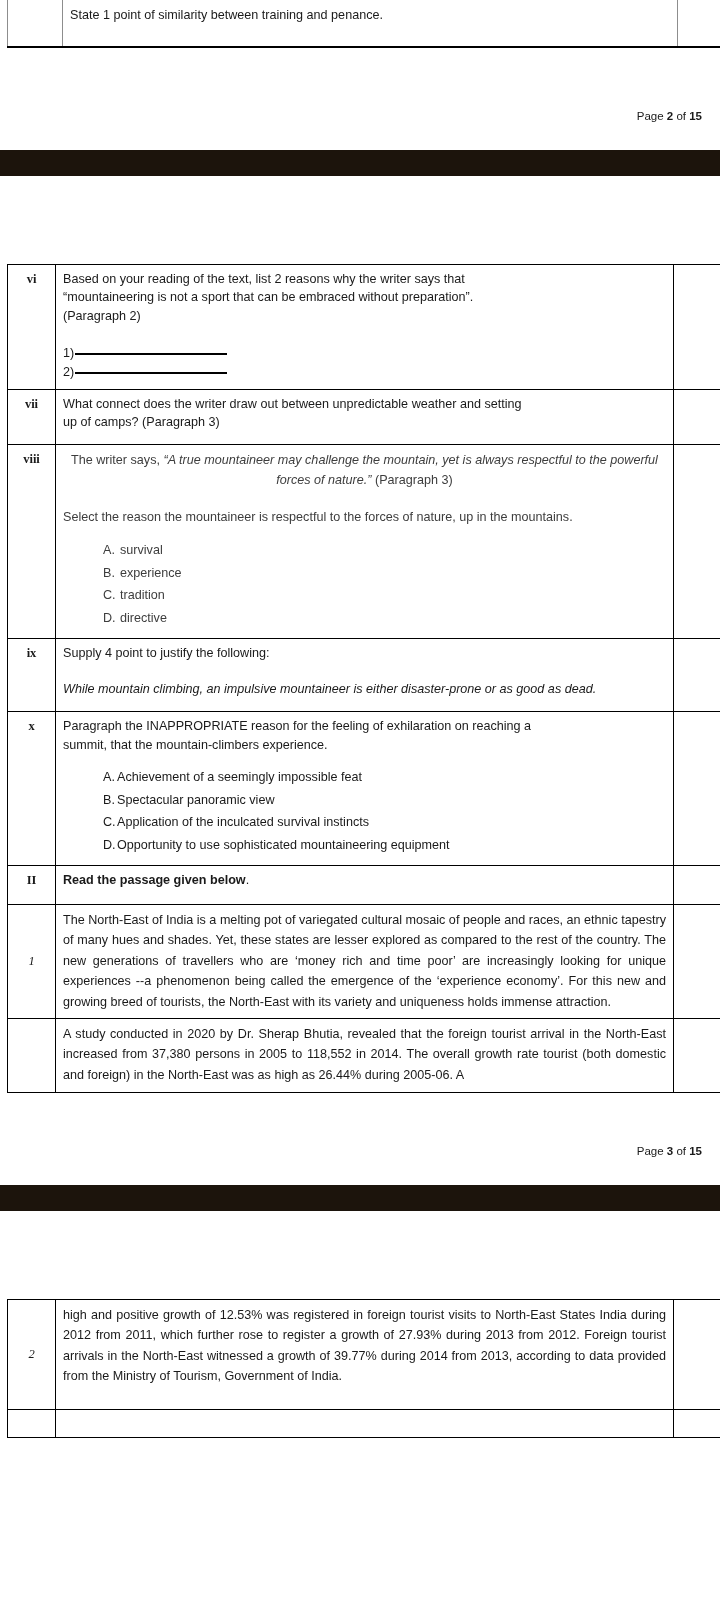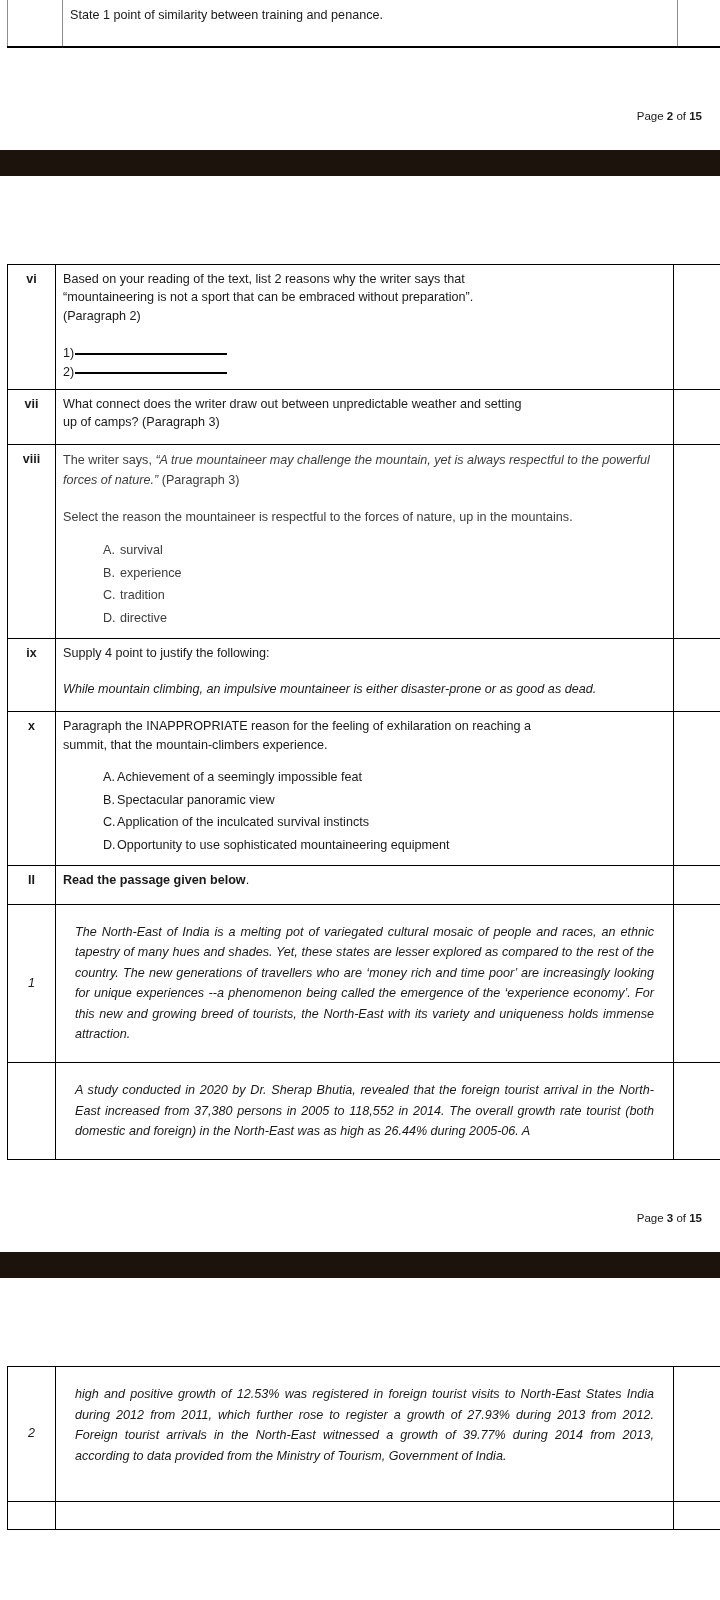--- a/index.html
+++ b/index.html
@@ -29,21 +29,21 @@
     width: 760px;
     margin: 0 0 0 7px;
     font-size: 12.6px;
   }
   .doc-table td {
     border: 1px solid #000000;
     padding: 5px 7px 6px 7px;
     vertical-align: top;
     line-height: 1.48;
   }
-  .col-num    { width: 33px;  text-align: center; }
+  .col-num    { width: 33px;  text-align: center; font-family: Liberation Serif, serif; }
   .col-body   { width: 603px; }
   .col-marks  { width: 110px; text-align: center; }
 
   .rn { font-weight: bold; font-size: 12.5px; }
   .rn-italic { font-style: italic; font-weight: normal; font-size: 12.5px; }
   .marks { font-weight: bold; font-size: 12.5px; }
 
   
   .top-table {
     border-collapse: collapse;
@@ -110,21 +110,21 @@
   }
   .page-footer .pf-strong { font-weight: bold; }
   .dark-bar {
     background: #1c140c;
     height: 26px;
     width: 100%;
   }
 
   .justified { text-align: justify; }
   .passage-cell { padding: 7px 8px 7px 8px; }
-  .passage-cell p { margin: 12px; line-height: 1.62; font-style: italic; }
+  .passage-cell p { margin: 0; line-height: 1.62; }
 </style>
 </head>
 <body>
 
 <div class="page-scroll">
 
   <table class="top-table">
     <tbody>
         <tr>
       <td class="col-num">
@@ -182,21 +182,21 @@
       <td class="col-marks">
         
       </td>
     </tr>
 
     <tr>
       <td class="col-num">
         <span class="rn">viii</span>
       </td>
       <td class="col-body grey-text">
-        <div style="line-height:1.62;"><span>The writer says, </span><span class="italic">“A true mountaineer may challenge the mountain, yet is always respectful to the powerful forces of nature.”</span><span> (Paragraph 3)</span></div>
+        <div style="line-height:1.62;text-align:center;"><span>The writer says, </span><span class="italic">“A true mountaineer may challenge the mountain, yet is always respectful to the powerful forces of nature.”</span><span> (Paragraph 3)</span></div>
         <div style="height:16px"></div>
         <div style="line-height:1.62;">Select the reason the mountaineer is respectful to the forces of nature, up in the mountains.</div>
         <ul class="opts">
           <li><span class="lbl">A.</span><span>survival</span></li>
           <li><span class="lbl">B.</span><span>experience</span></li>
           <li><span class="lbl">C.</span><span>tradition</span></li>
           <li><span class="lbl">D.</span><span>directive</span></li>
         </ul>
       </td>
       <td class="col-marks">

